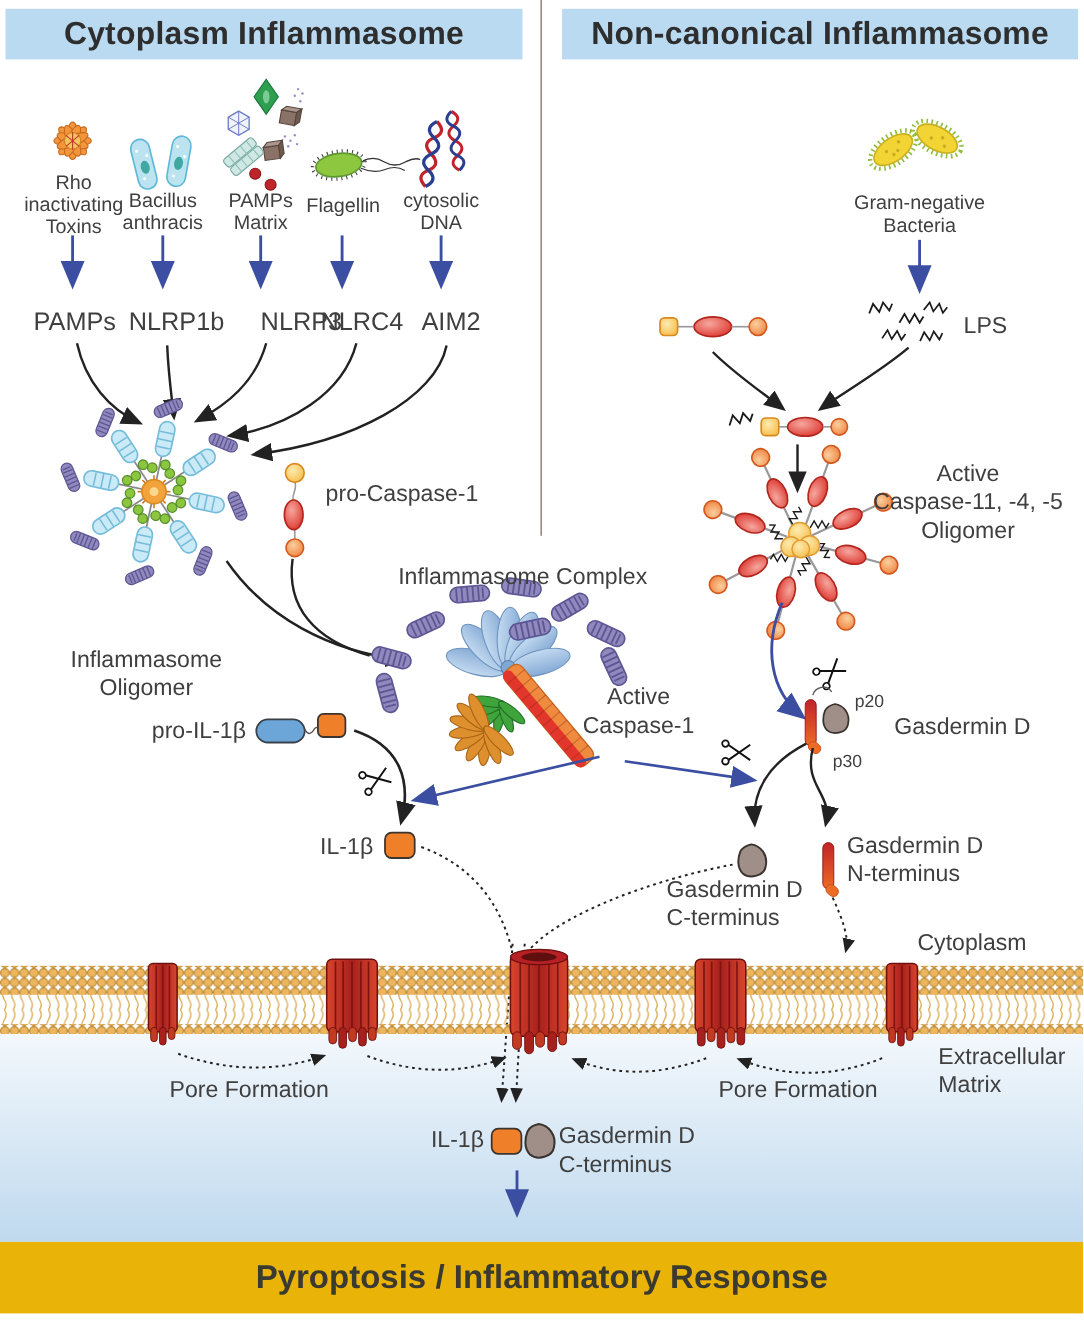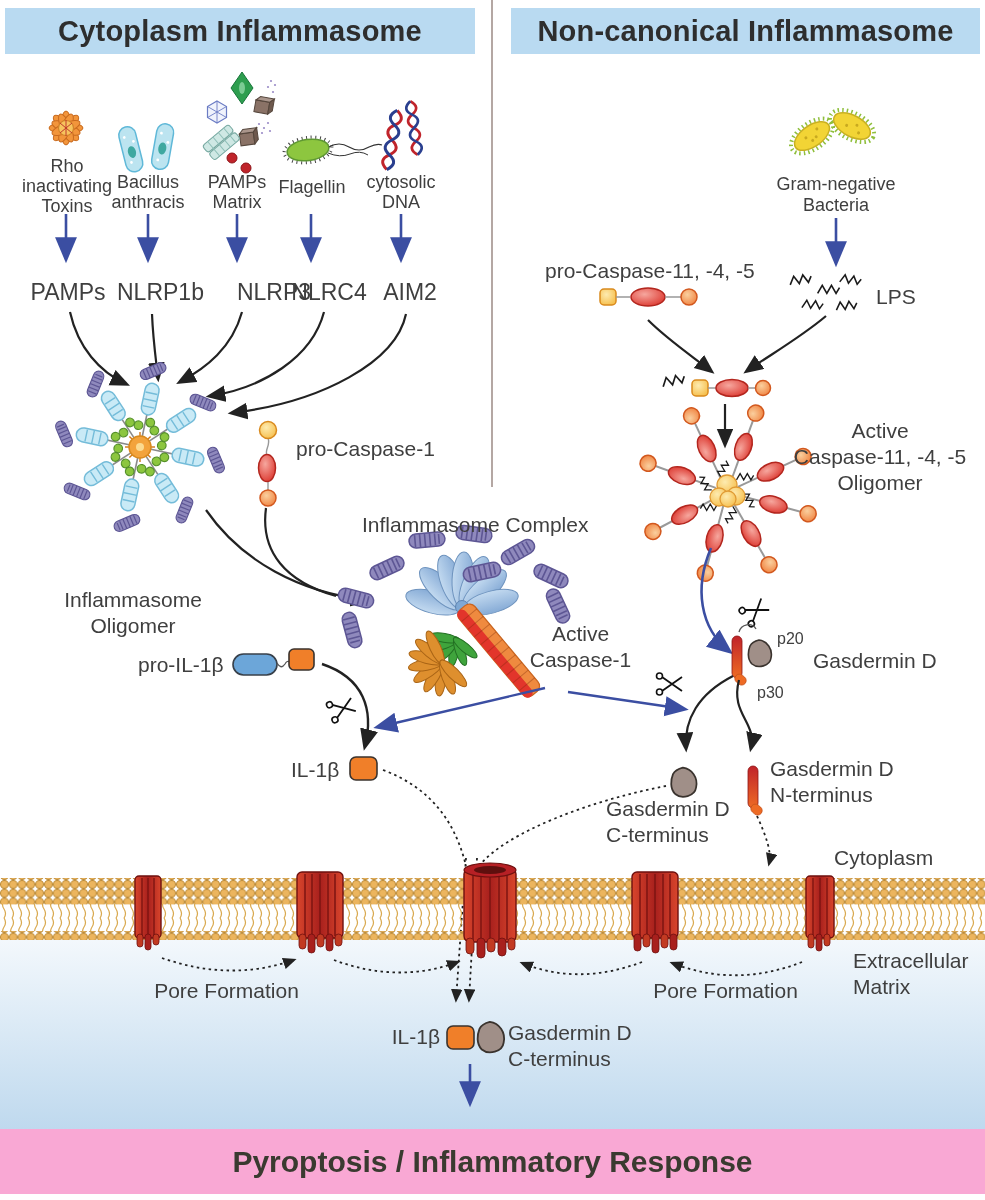--- a/index.html
+++ b/index.html
@@ -7,21 +7,21 @@
          font-family:"Liberation Sans",sans-serif;color:#3F3F3F;}
   #bg{position:absolute;left:0;top:0;}
   .lbl{position:absolute;color:#3F3F3F;font-size:21px;line-height:25px;white-space:nowrap;}
   .lbl.center{text-align:center;white-space:normal;}
   .lbl.small{font-size:18px;line-height:20px;}
   .lbl.tiny{font-size:16px;line-height:18px;text-align:right;}
   .lbl.sensor{font-size:23px;text-align:center;}
   .lbl.ml{line-height:26px;}
   .hdr{position:absolute;background:#B9DAF1;display:flex;align-items:center;justify-content:center;
        font-size:29px;font-weight:bold;color:#2E2E2E;letter-spacing:0.2px;}
-  .banner{position:absolute;background:#f9a8d4;display:flex;align-items:center;justify-content:center;
+  .banner{position:absolute;background:#eab308;display:flex;align-items:center;justify-content:center;
        font-size:30px;font-weight:bold;color:#3A3A30;}
   .line{display:block;}
 </style>
 </head>
 <body>
 
 <div id="stage">
 
 <svg id="bg" width="985" height="1200" viewBox="0 0 985 1200">
   <defs>
@@ -508,21 +508,20 @@
     <span class="line">Caspase-1</span>
   </div>
   <div class="lbl" style="left:138px;top:652px;">pro-IL-1β</div>
   <div class="lbl" style="left:291px;top:757px;">IL-1β</div>
 
   <div class="lbl small center" style="left:768px;top:174px;width:136px;line-height:21px;">
     <span class="line">Gram-negative</span>
     <span class="line">Bacteria</span>
   </div>
   <div class="lbl" style="left:876px;top:284px;">LPS</div>
-  <div class="lbl" style="left:545px;top:258px;">pro-Caspase-11, -4, -5</div>
   <div class="lbl center ml" style="left:790px;top:418px;width:180px;">
     <span class="line">Active</span>
     <span class="line">Caspase-11, -4, -5</span>
     <span class="line">Oligomer</span>
   </div>
   <div class="lbl" style="left:813px;top:648px;">Gasdermin D</div>
   <div class="lbl tiny" style="left:777px;top:630px;">p20</div>
   <div class="lbl tiny" style="left:757px;top:684px;">p30</div>
   <div class="lbl ml" style="left:770px;top:756px;">
     <span class="line">Gasdermin D</span>

